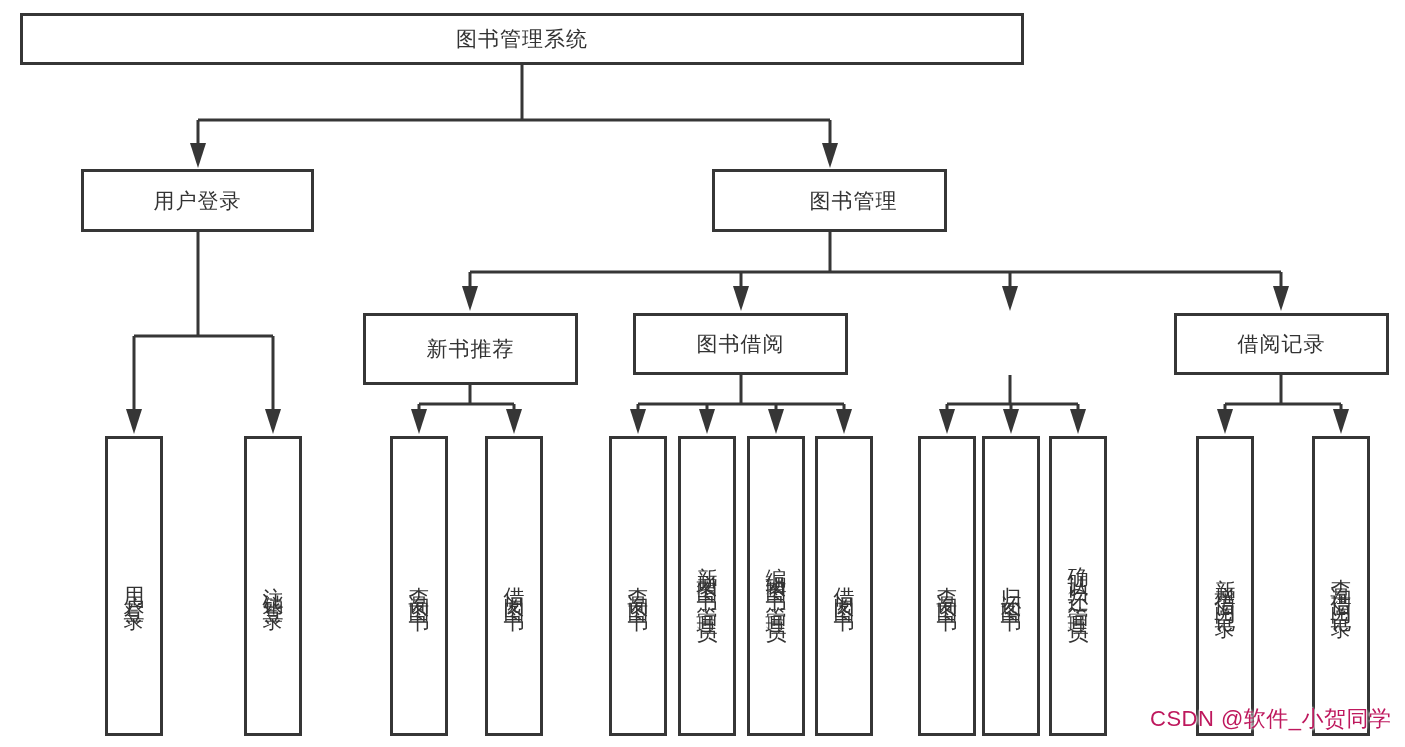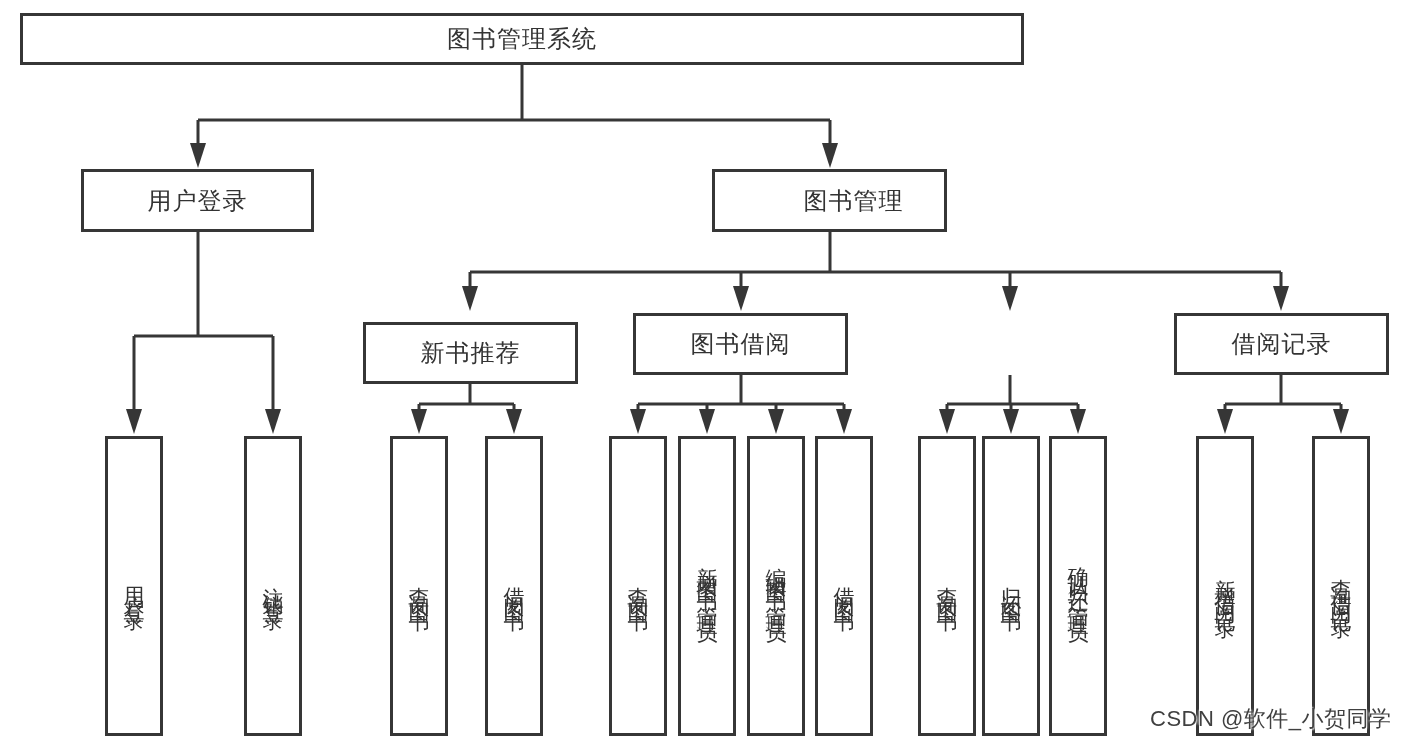--- a/index.html
+++ b/index.html
@@ -18,38 +18,38 @@
   }
   .box {
     position: absolute;
     box-sizing: border-box;
     border: 3px solid #363636;
     background: #ffffff;
     display: flex;
     align-items: center;
     justify-content: center;
     color: #333333;
-    font-size: 24px;
+    font-size: 21px;
     z-index: 1;
     white-space: nowrap;
   }
   .box.h { letter-spacing: 1px; }
   .box.v {
     writing-mode: vertical-rl;
     text-orientation: mixed;
     letter-spacing: 8px;
     font-size: 21px;
   }
   .watermark {
     position: absolute;
     left: 1150px;
     top: 704px;
     z-index: 5;
     font-size: 22px;
-    color: #404040;
+    color: #be185d;
     letter-spacing: 0.5px;
     text-shadow: 1px 1px 2px rgba(255,255,255,0.95), -1px -1px 2px rgba(255,255,255,0.95);
   }
 </style>
 </head>
 <body>
 
 <div class="canvas">
 
   <svg class="connectors" width="1405" height="747" viewBox="0 0 1405 747">
@@ -93,21 +93,21 @@
       <polygon points="1217,409 1233,409 1225,434"></polygon>
       <polygon points="1333,409 1349,409 1341,434"></polygon>
     </g>
   </svg>
 
   <div class="box h" style="left:20px; top:13px; width:1004px; height:52px;">图书管理系统</div>
 
   <div class="box h" style="left:81px; top:169px; width:233px; height:63px;">用户登录</div>
   <div class="box h" style="left:712px; top:169px; width:235px; height:63px;padding-left:48px;">图书管理</div>
 
-  <div class="box h" style="left:363px; top:322px; width:215px; height:62px;">新书推荐</div>
+  <div class="box h" style="left:363px; top:313px; width:215px; height:72px;">新书推荐</div>
   <div class="box h" style="left:633px; top:313px; width:215px; height:62px;">图书借阅</div>
   <div class="box h" style="left:1174px; top:313px; width:215px; height:62px;">借阅记录</div>
 
   <div class="box v" style="left:105px; top:436px; width:58px; height:300px;">用户登录</div>
   <div class="box v" style="left:244px; top:436px; width:58px; height:300px;">注销登录</div>
 
   <div class="box v" style="left:390px; top:436px; width:58px; height:300px;">查询图书</div>
   <div class="box v" style="left:485px; top:436px; width:58px; height:300px;">借阅图书</div>
 
   <div class="box v" style="left:609px; top:436px; width:58px; height:300px;">查询图书</div>

